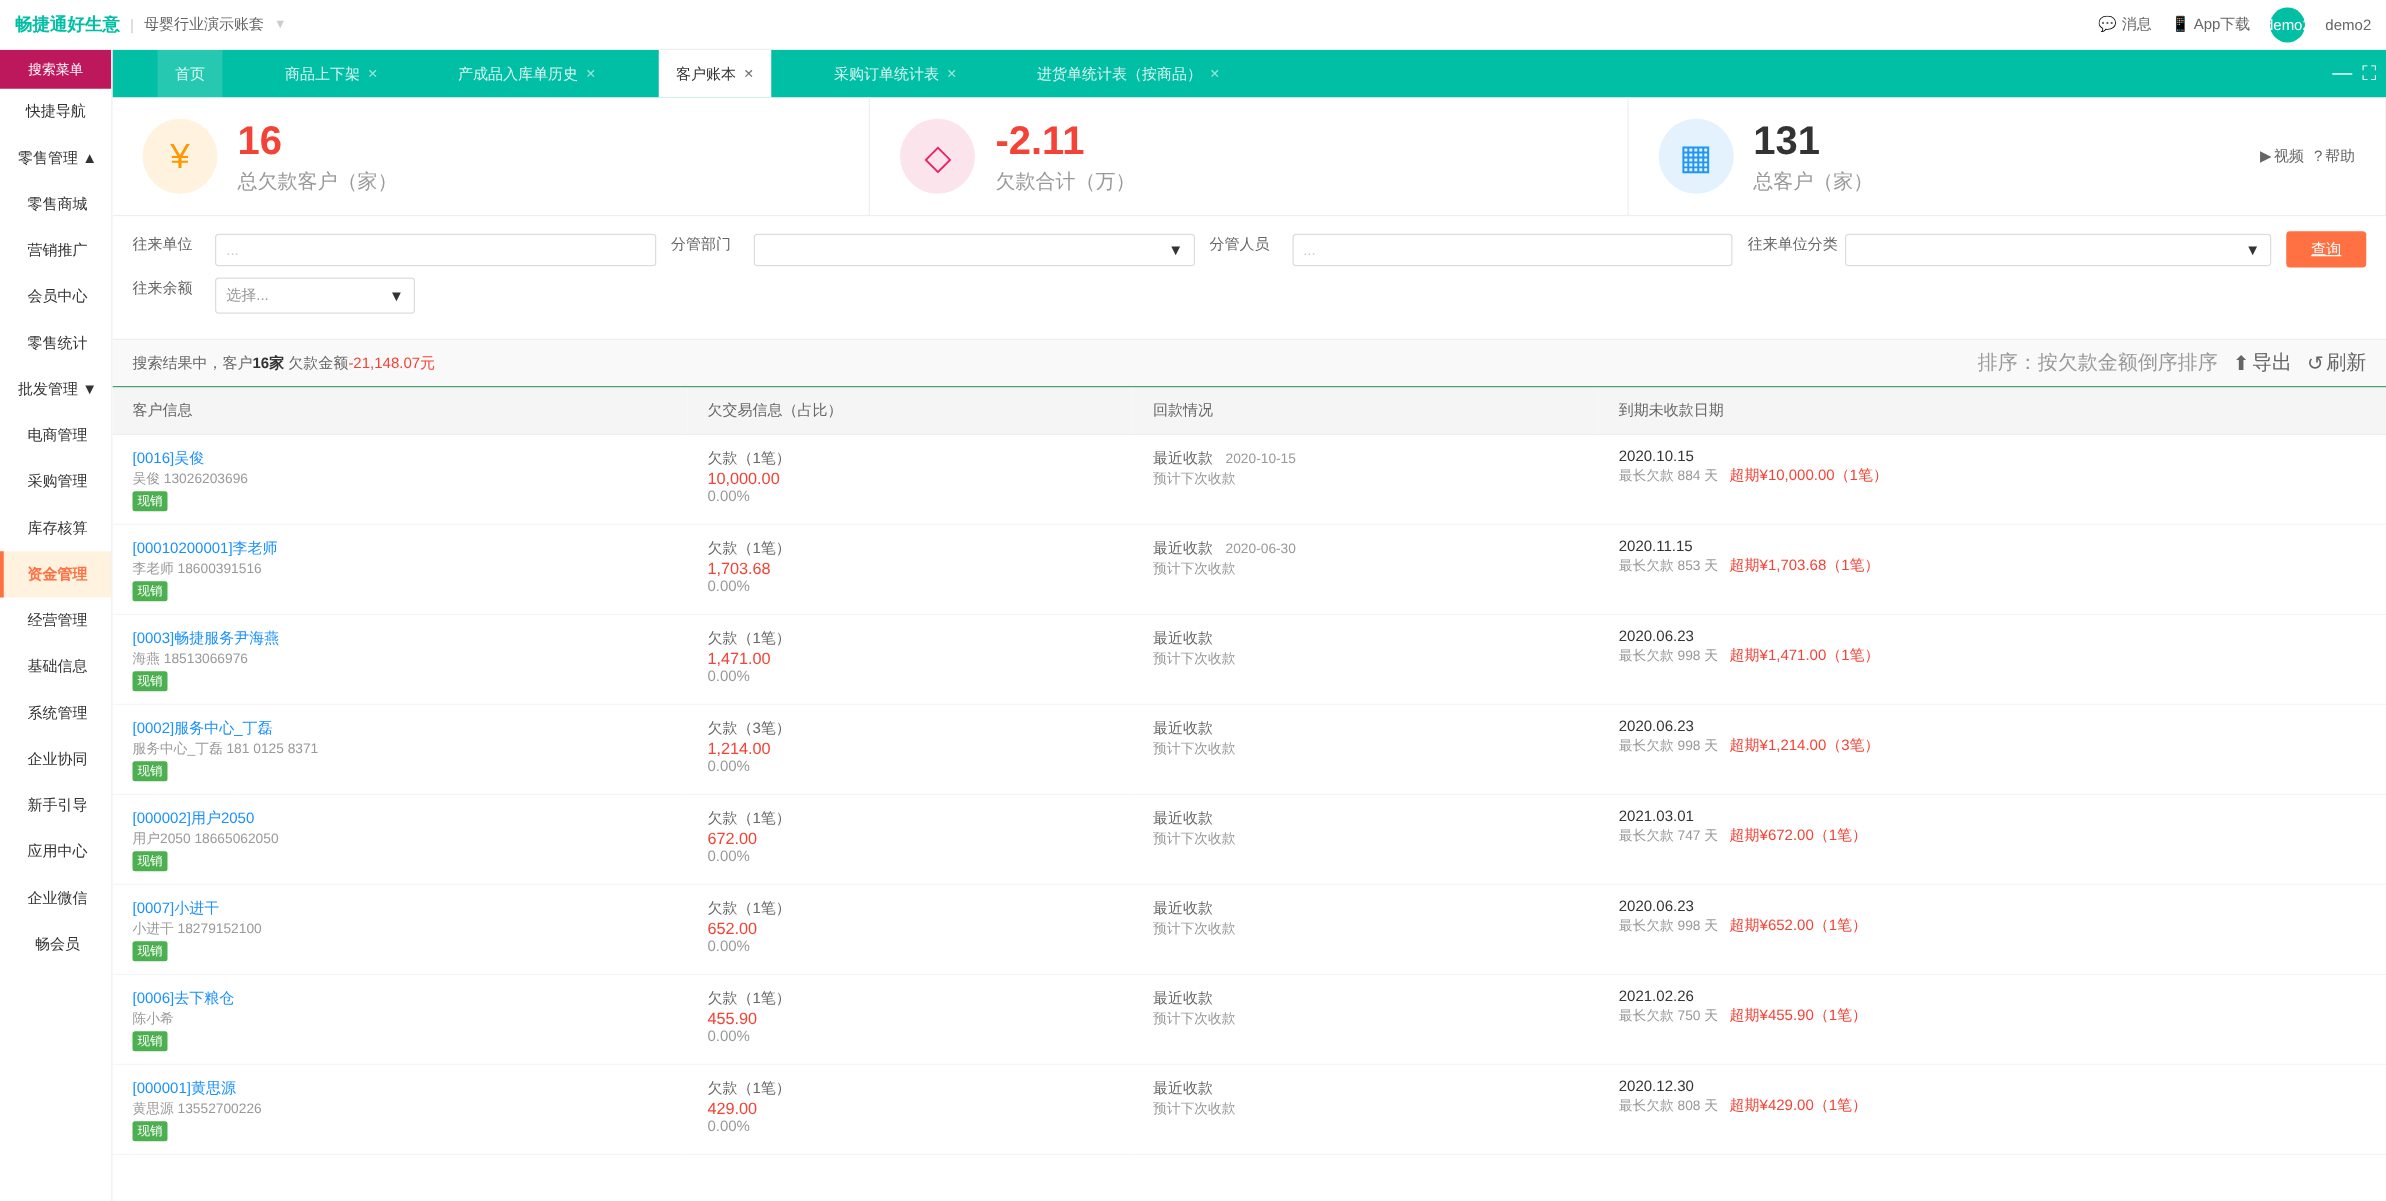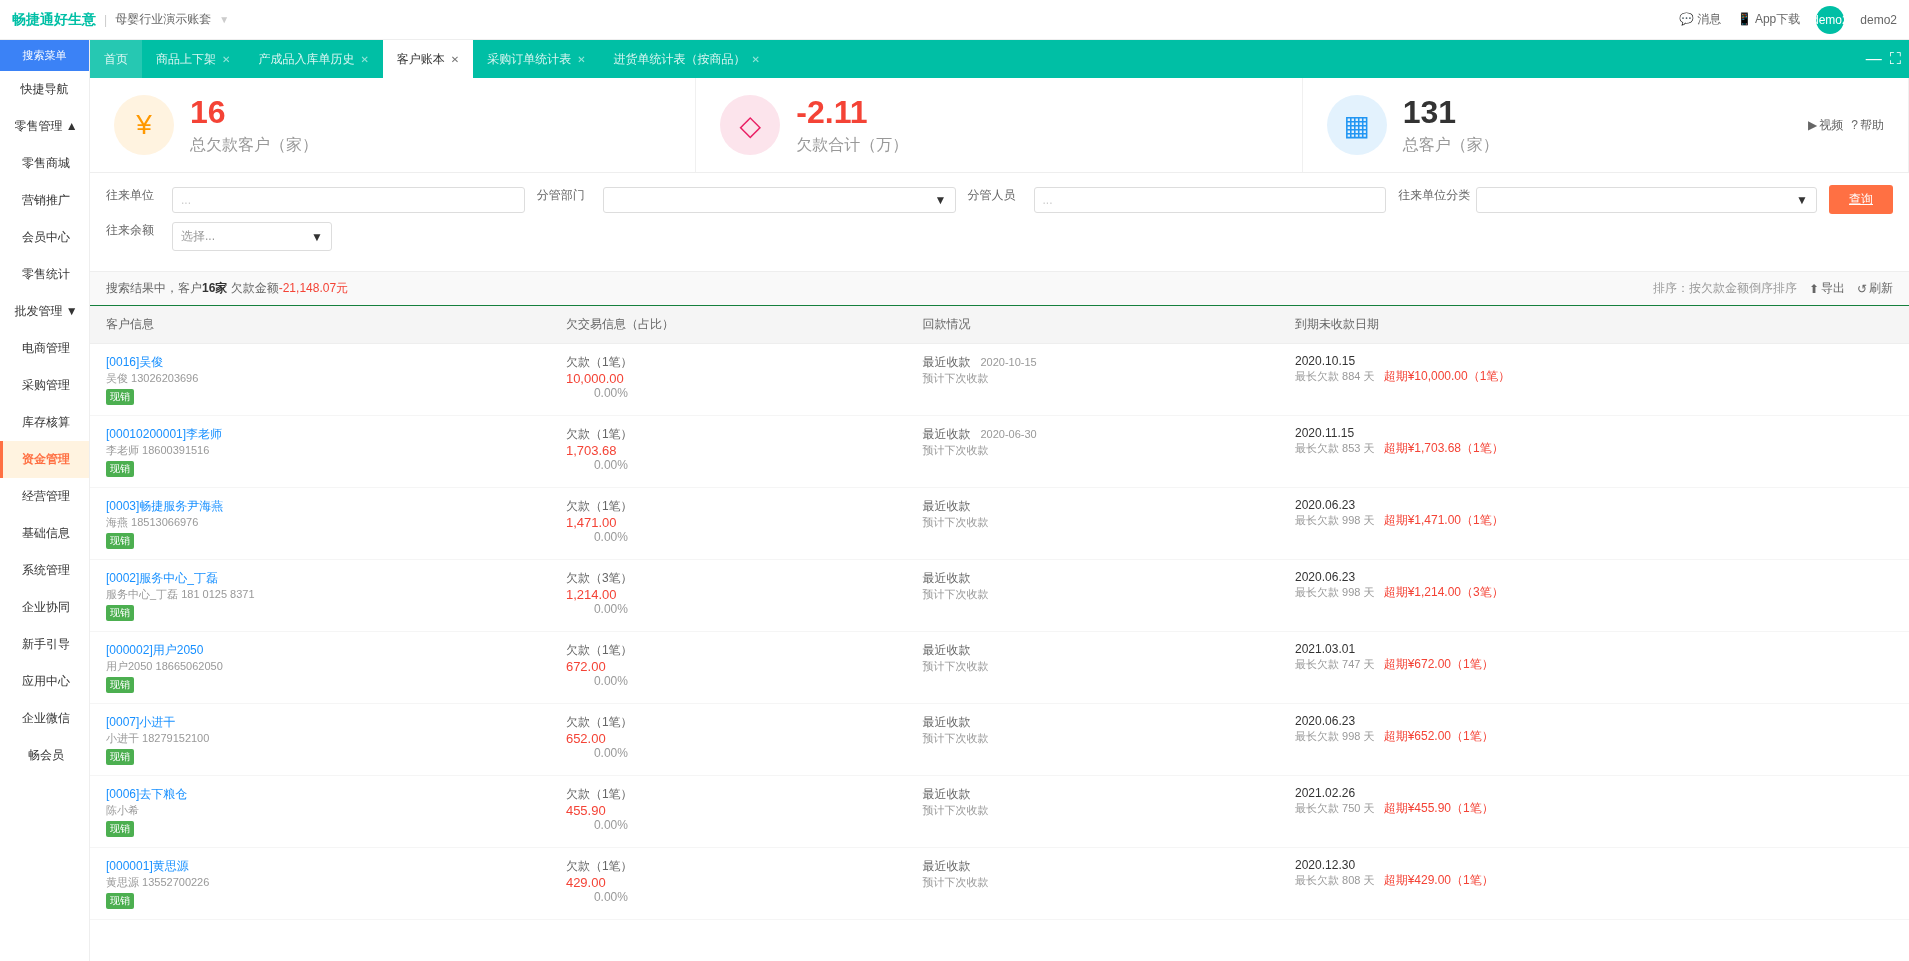--- a/index.html
+++ b/index.html
@@ -13,30 +13,30 @@
     .store-name { color: #666; font-size: 12px; }
     .top-bar-right { display: flex; align-items: center; gap: 16px; }
     .top-bar-right span { color: #666; font-size: 12px; cursor: pointer; }
     .avatar { width: 28px; height: 28px; border-radius: 50%; background: #00bfa5; display: flex; align-items: center; justify-content: center; color: #fff; font-size: 12px; }
 
     
     .main-layout { display: flex; flex: 1; overflow: hidden; }
 
     
     .sidebar { width: 90px; background: #fff; border-right: 1px solid #eee; display: flex; flex-direction: column; overflow-y: auto; }
-    .sidebar-search { background: #3b82f6; color: #fff; padding: 8px; text-align: center; font-size: 11px; cursor: pointer; }
+    .sidebar-search { background: #be185d; color: #fff; padding: 8px; text-align: center; font-size: 11px; cursor: pointer; }
     .sidebar-nav { display: flex; flex-direction: column; }
     .sidebar-item { padding: 10px 6px; text-align: center; cursor: pointer; font-size: 12px; color: #333; border-left: 3px solid transparent; }
     .sidebar-item.active { background: #fff3e0; color: #ff7043; border-left: 3px solid #ff7043; font-weight: bold; }
     .sidebar-item.has-arrow { display: flex; align-items: center; justify-content: center; gap: 2px; }
     .sidebar-quick { padding: 10px 6px; text-align: center; cursor: pointer; font-size: 12px; color: #333; }
 
     
     .tabs-bar { background: #00bfa5; display: flex; align-items: center; padding: 0 0; height: 38px; overflow: hidden; }
-    .tab { display: flex; align-items: center; padding: 0 14px; height: 38px; font-size: 12px; color: rgba(255,255,255,0.85); cursor: pointer; white-space: nowrap; gap: 4px; }
+    .tab { display: flex; align-items: center; padding: 0 14px; height: 38px; font-size: 12px; color: rgba(255,255,255,0.85); cursor: pointer; white-space: nowrap; gap: 4px; margin-left: 36px; }
     .tab:first-child { background: rgba(255,255,255,0.15); }
     .tab.active { background: #fff; color: #333; }
     .tab-close { font-size: 10px; opacity: 0.7; margin-left: 2px; }
     .tabs-actions { margin-left: auto; display: flex; align-items: center; gap: 8px; padding-right: 8px; }
     .tabs-actions span { color: #fff; font-size: 16px; cursor: pointer; }
 
     
     .content-area { flex: 1; display: flex; flex-direction: column; overflow: hidden; }
 
     
@@ -63,37 +63,37 @@
     .filter-input.with-dots { color: #ccc; }
     .filter-select { flex: 1; border: 1px solid #ddd; border-radius: 3px; padding: 5px 8px; font-size: 12px; color: #333; background: #fff; display: flex; align-items: center; justify-content: space-between; cursor: pointer; }
     .filter-btn-query { background: #ff7043; color: #fff; border: none; border-radius: 3px; padding: 6px 20px; font-size: 12px; cursor: pointer; text-decoration: underline; }
     .collapse-bar { text-align: center; color: #00bfa5; font-size: 12px; cursor: pointer; padding: 4px; }
 
     
     .results-bar { background: #f9f9f9; padding: 8px 16px; display: flex; align-items: center; justify-content: space-between; border-bottom: 1px solid #15803d; }
     .results-info { font-size: 12px; color: #666; }
     .results-info .highlight { color: #333; font-weight: bold; }
     .results-info .red { color: #f44336; }
-    .results-actions { display: flex; align-items: center; gap: 12px; font-size: 12px; color: #666; }
+    .results-actions { display: flex; align-items: center; gap: 12px; font-size: 16px; color: #666; }
     .results-actions .sort-label { color: #999; }
     .export-btn, .refresh-btn { cursor: pointer; color: #666; display: flex; align-items: center; gap: 2px; }
 
     
     .table-container { flex: 1; overflow-y: auto; background: #fff; }
     table { width: 100%; border-collapse: collapse; }
     thead tr { background: #f5f5f5; }
     th { padding: 10px 16px; text-align: left; font-size: 12px; color: #666; font-weight: normal; border-bottom: 1px solid #eee; }
     td { padding: 10px 16px; font-size: 12px; border-bottom: 1px solid #f5f5f5; vertical-align: top; }
 
     .customer-name { color: #1890ff; cursor: pointer; font-size: 12px; }
     .customer-phone { color: #999; font-size: 11px; }
     .badge-current { background: #4caf50; color: #fff; border-radius: 2px; padding: 1px 4px; font-size: 10px; display: inline-block; margin-top: 3px; }
     .owe-amount { color: #f44336; font-size: 13px; }
     .owe-count { color: #666; font-size: 12px; }
-    .percent { color: #999; font-size: 12px; margin-left: 28px; }
+    .percent { color: #999; font-size: 12px; }
     .last-payment { color: #666; font-size: 12px; }
     .payment-date { color: #999; font-size: 11px; }
     .next-payment { color: #999; font-size: 11px; }
     .due-date { font-size: 12px; color: #333; }
     .overdue-tag { color: #f44336; font-size: 12px; cursor: pointer; }
     .overdue-days { color: #999; font-size: 11px; }
 
     
     ::-webkit-scrollbar { width: 6px; height: 6px; }
     ::-webkit-scrollbar-track { background: #f5f5f5; }

